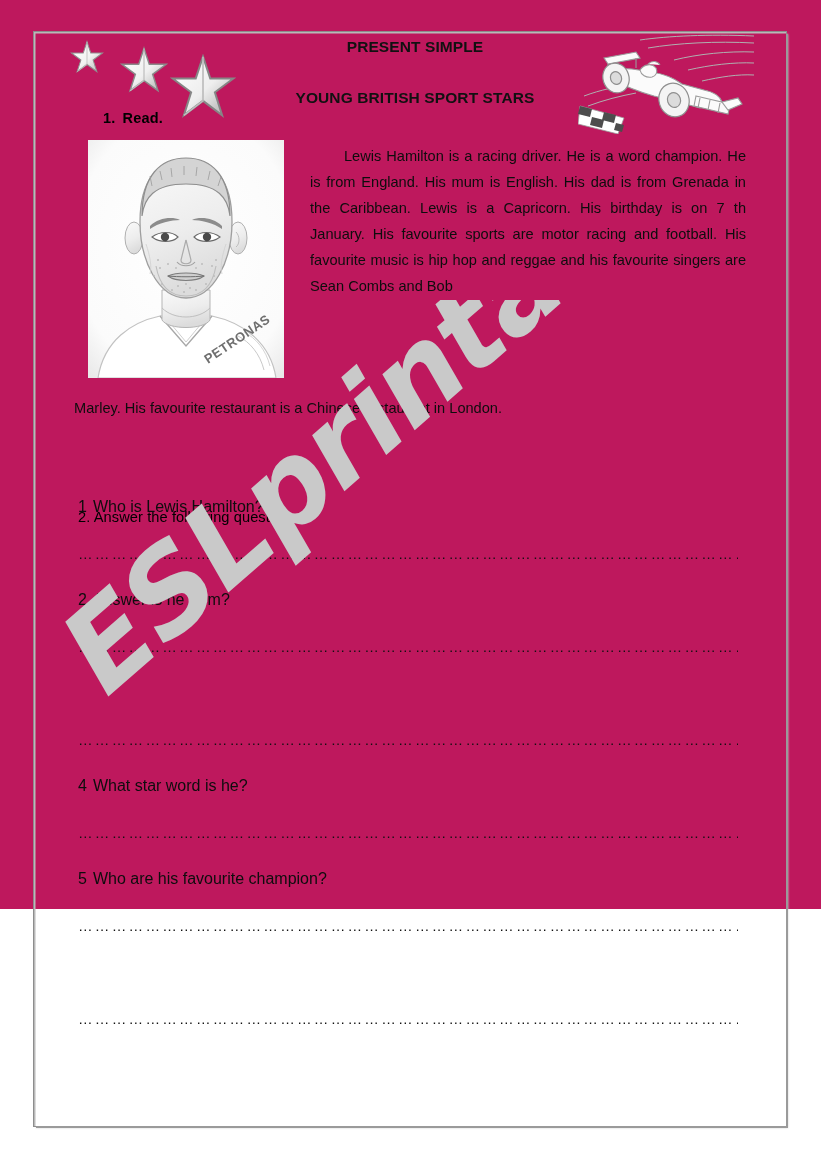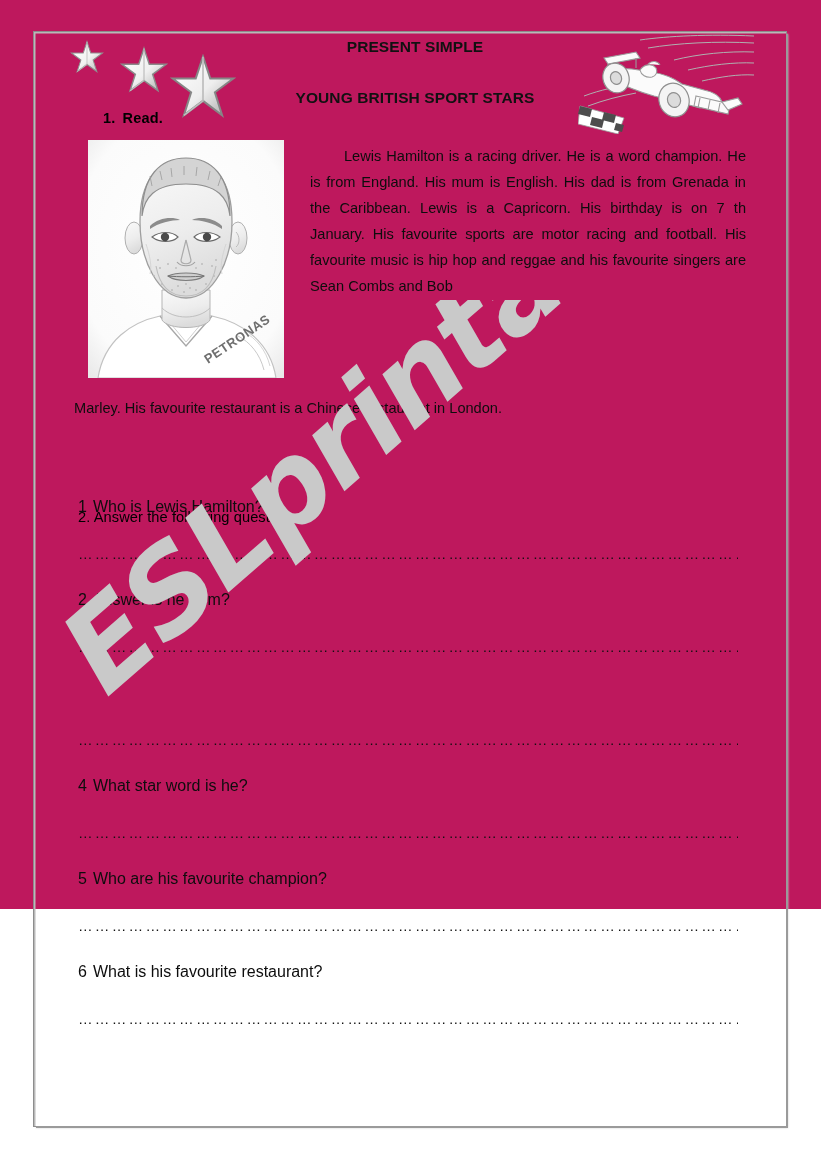--- a/index.html
+++ b/index.html
@@ -422,23 +422,20 @@
       </div>
 
       <div class="q-block">
         <div class="q-text">
           <span class="q-num">5</span><span>Who are his favourite champion?</span>
         </div>
         <div class="answer-line">……………………………………………………………………………………………………………</div>
       </div>
 
       <div class="q-block">
-        <div class="q-text">
-          <span class="q-num">6</span><span>What is his favourite restaurant?</span>
-        </div>
         <div class="answer-line">……………………………………………………………………………………………………………</div>
       </div>
 
     </div>
 
     <div class="watermark">
       <div class="watermark-text">ESLprintables.com</div>
     </div>
 
   </div>

